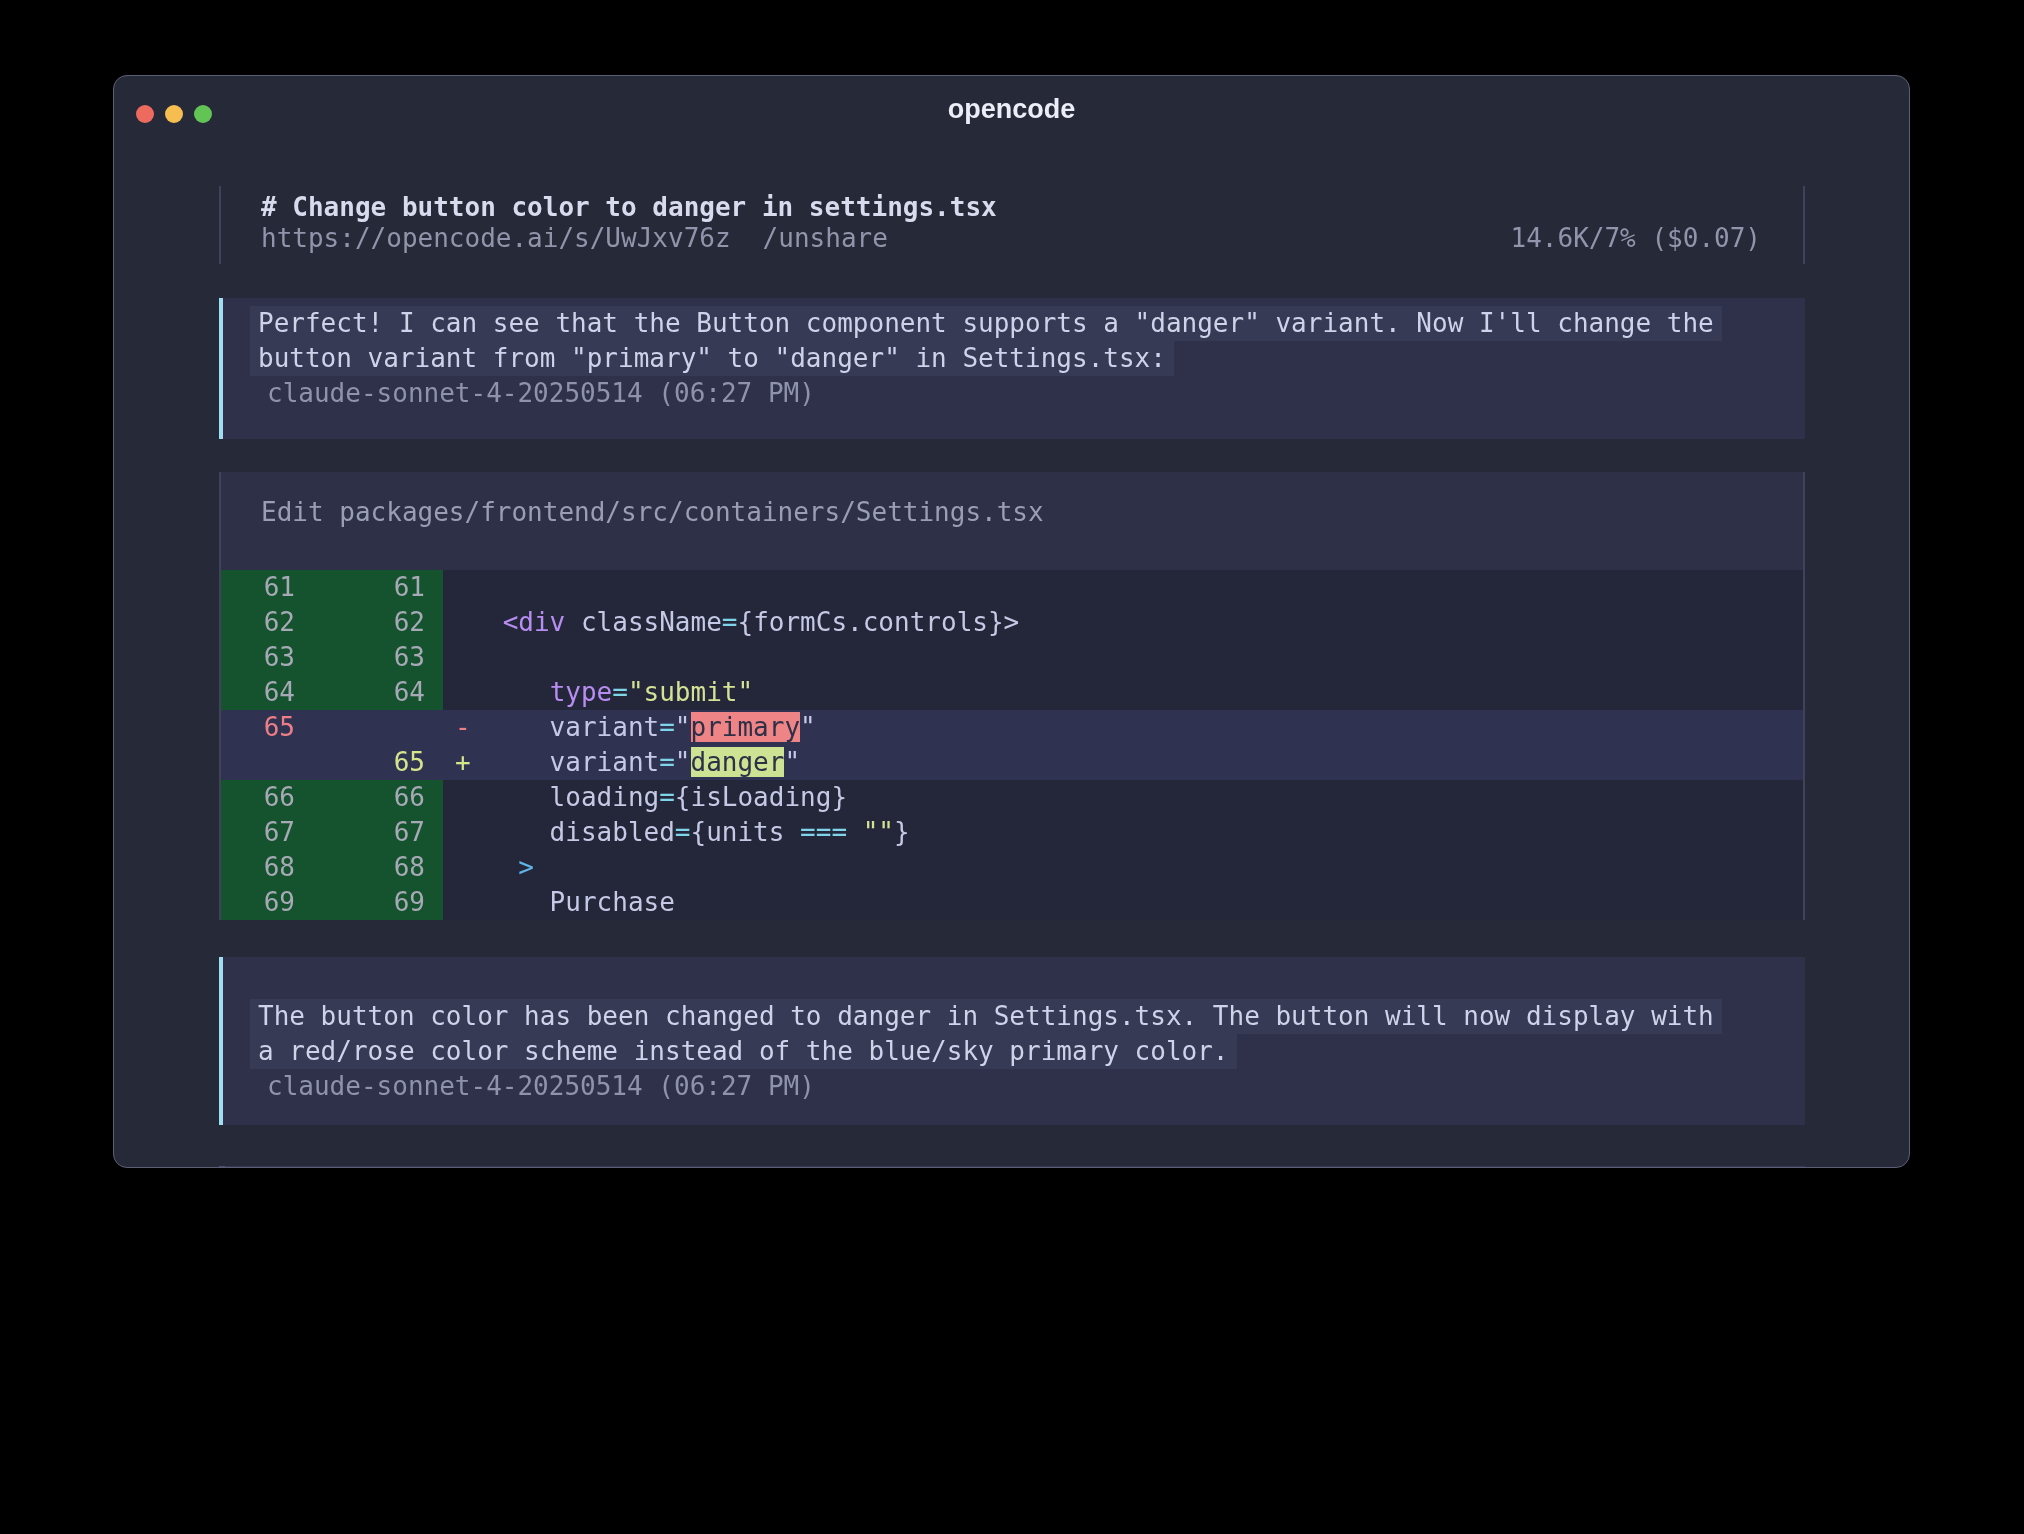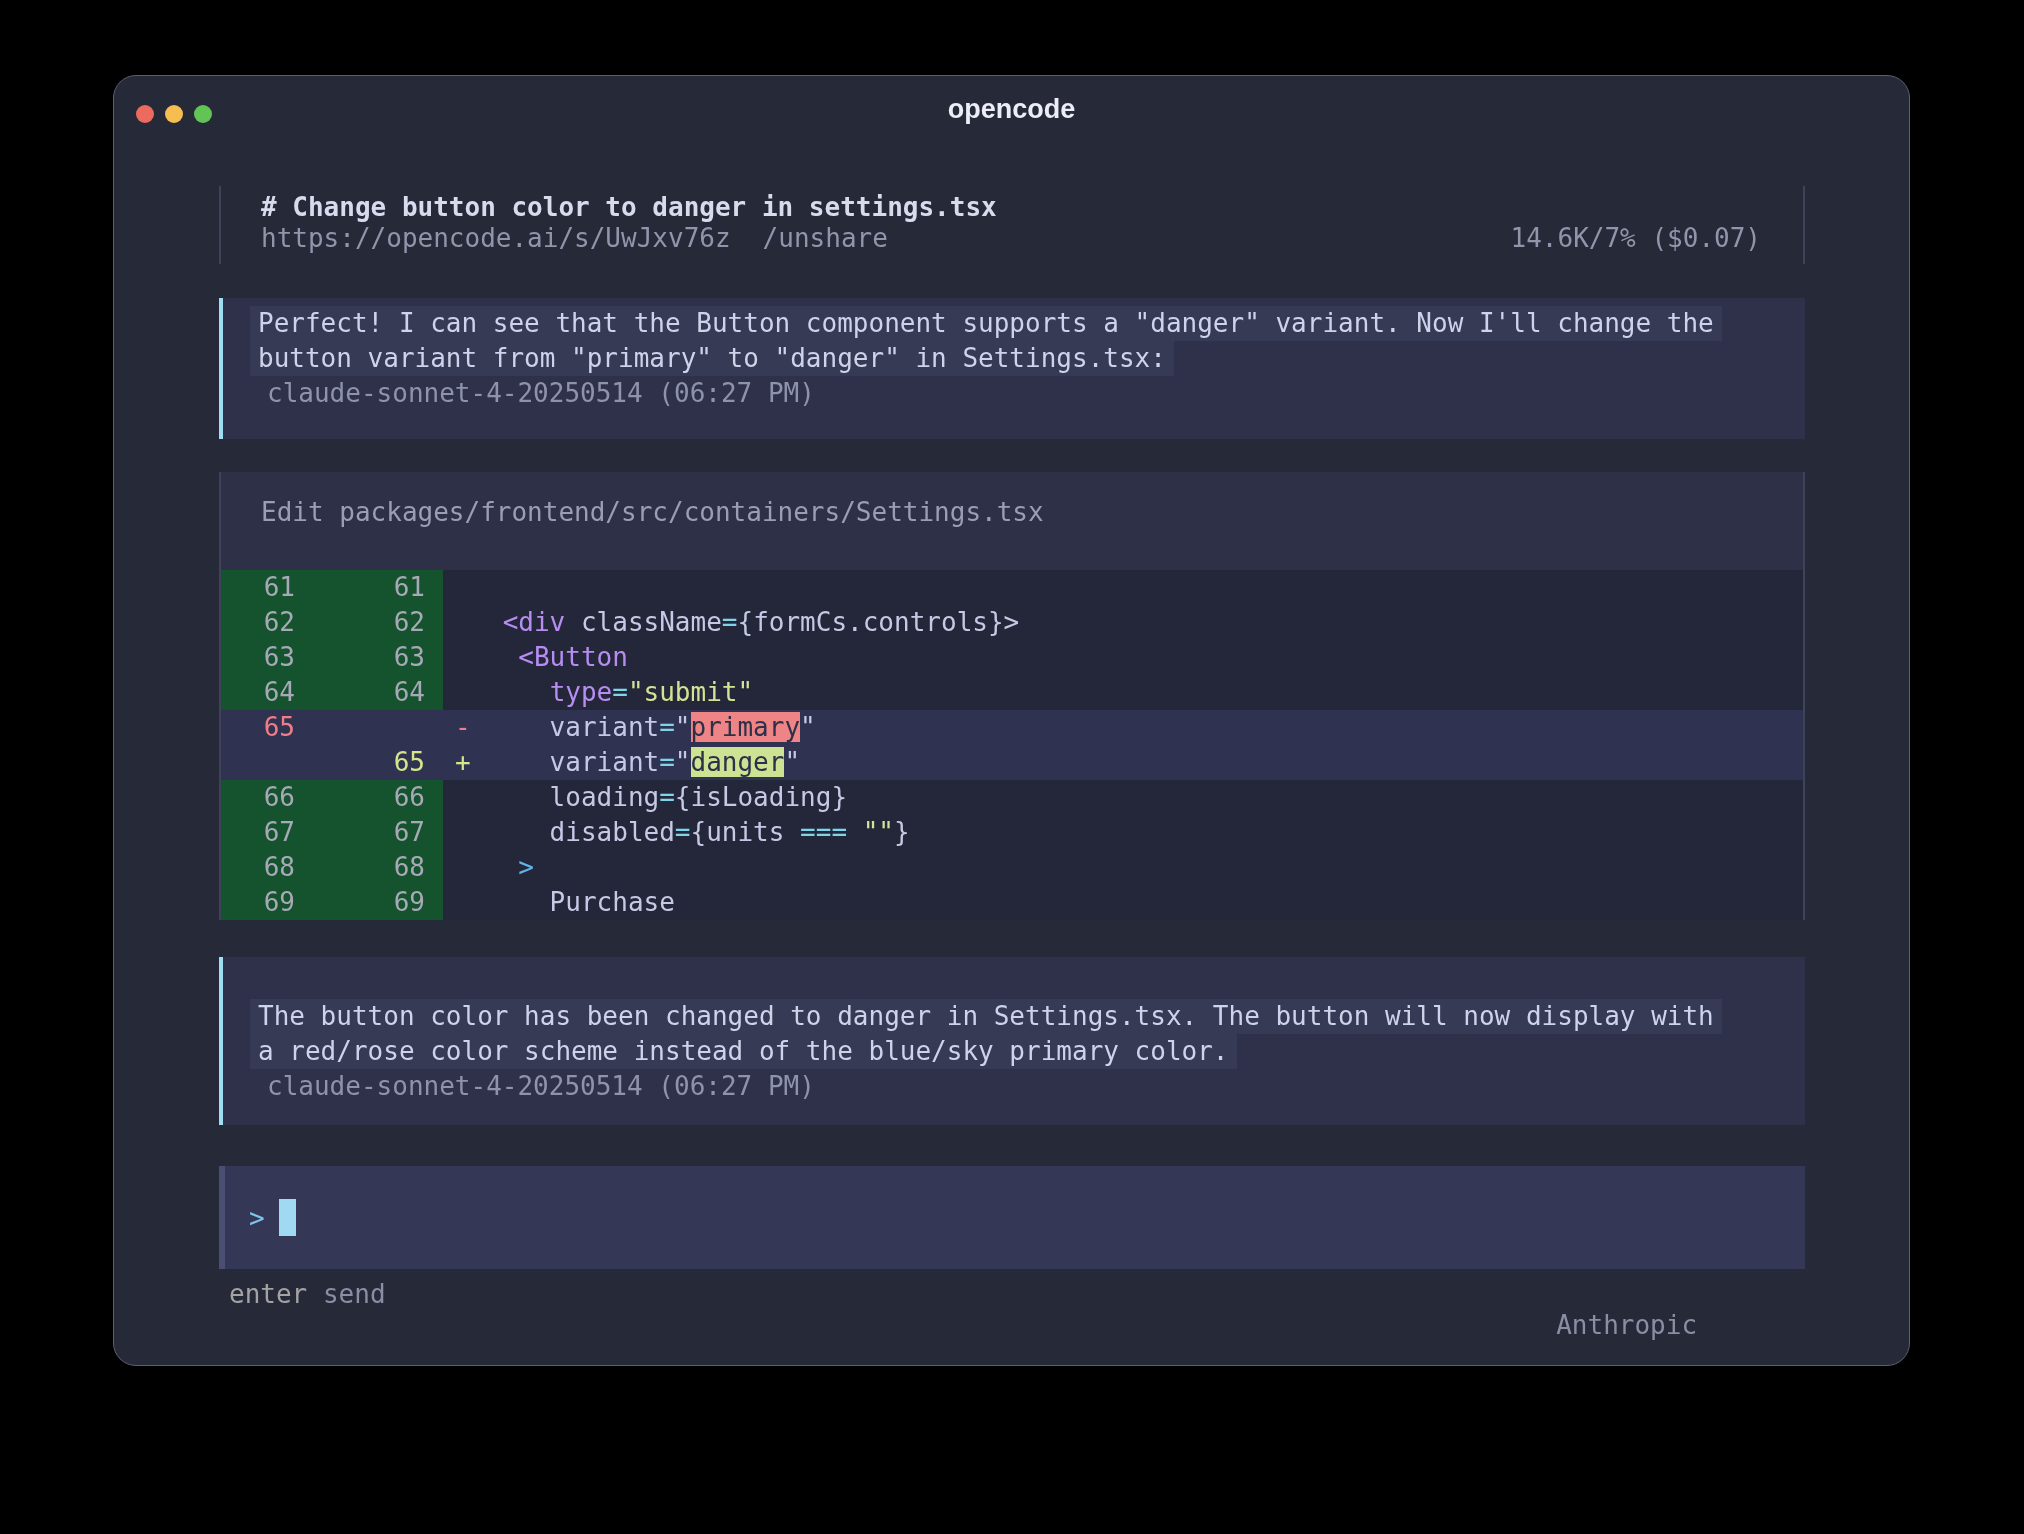--- a/index.html
+++ b/index.html
@@ -1,21 +1,21 @@
 <!DOCTYPE html>
 <html><head>
 <meta charset="utf-8">
 <style>
   html,body{margin:0;padding:0;background:#000;}
   body{width:2024px;height:1534px;overflow:hidden;position:relative;
        font-family:"DejaVu Sans Mono","Liberation Mono",monospace;font-size:26px;color:#c6c9e5;}
 
   
-  .window{position:absolute;left:113px;top:75px;width:1797px;height:1291px;box-sizing:border-box;
-          background:#262937;border:1px solid #5c5f74;border-radius:23px;
+  .window{position:absolute;left:113px;top:75px;width:1797px;height:1093px;box-sizing:border-box;
+          background:#262937;border:1px solid #5c5f74;border-radius:14px;
           display:flex;flex-direction:column;overflow:hidden;}
 
   
   .titlebar{flex:none;height:60px;position:relative;}
   .lights{position:absolute;left:22px;top:29px;display:flex;gap:11px;}
   .light{width:18px;height:18px;border-radius:50%;}
   .light.red{background:#ed6a5f;}
   .light.yellow{background:#f6bd50;}
   .light.green{background:#62c454;}
   .tb-title{text-align:center;line-height:66px;font-family:"Liberation Sans","DejaVu Sans",sans-serif;
@@ -119,21 +119,20 @@
           <div class="drow">
             <span class="gut old">62</span>
             <span class="gut new">62</span>
             <span class="sign"></span>
             <span class="dcode"><span class="c-t"> </span><span class="c-p">&lt;div</span><span class="c-t"> className</span><span class="c-o">=</span><span class="c-t">{formCs.controls}&gt;</span></span>
           </div>
           <div class="drow">
             <span class="gut old">63</span>
             <span class="gut new">63</span>
             <span class="sign"></span>
-            <span class="dcode"><span class="c-t">  </span><span class="c-p">&lt;Button</span></span>
           </div>
           <div class="drow">
             <span class="gut old">64</span>
             <span class="gut new">64</span>
             <span class="sign"></span>
             <span class="dcode"><span class="c-t">    </span><span class="c-p">type</span><span class="c-o">=</span><span class="c-s">"submit"</span></span>
           </div>
           <div class="drow changed">
             <span class="gut old del">65</span>
             <span class="gut new"></span>

